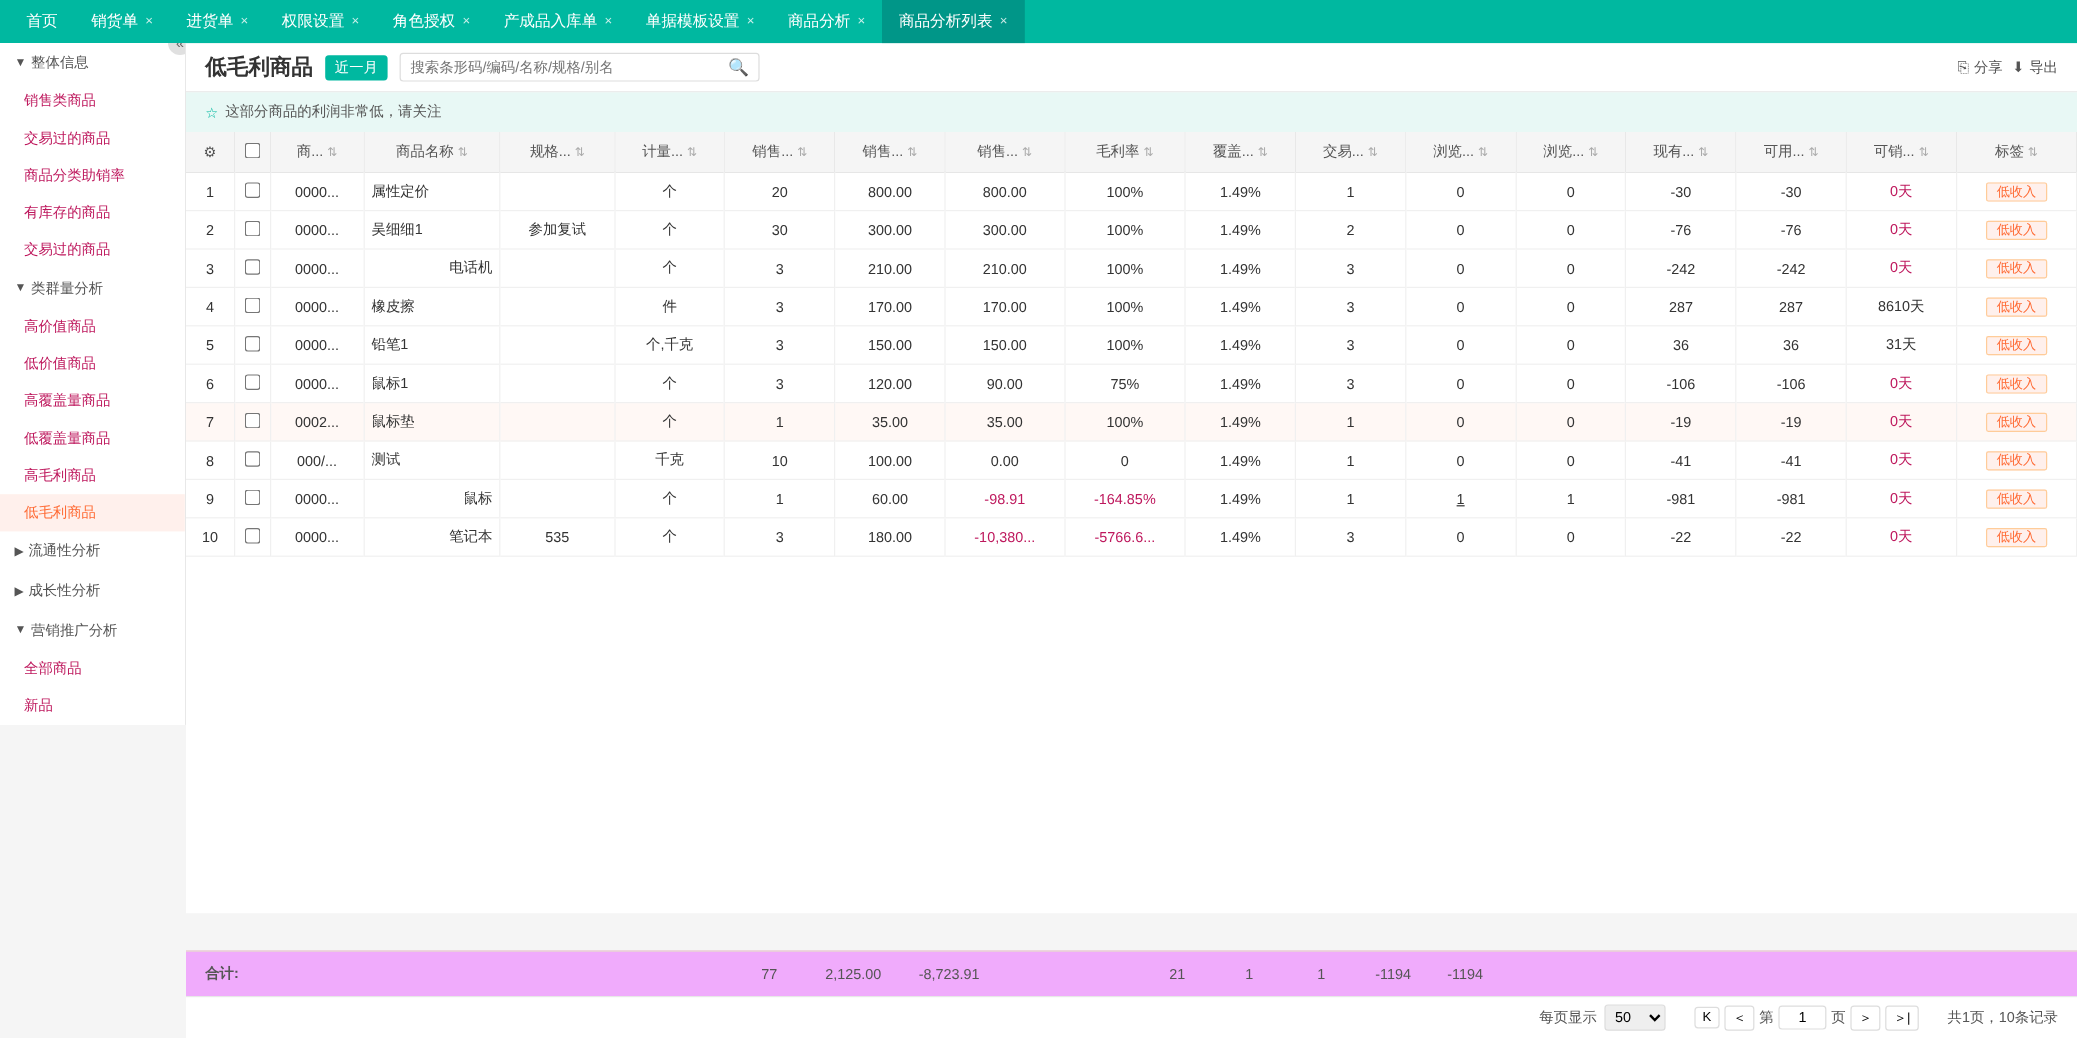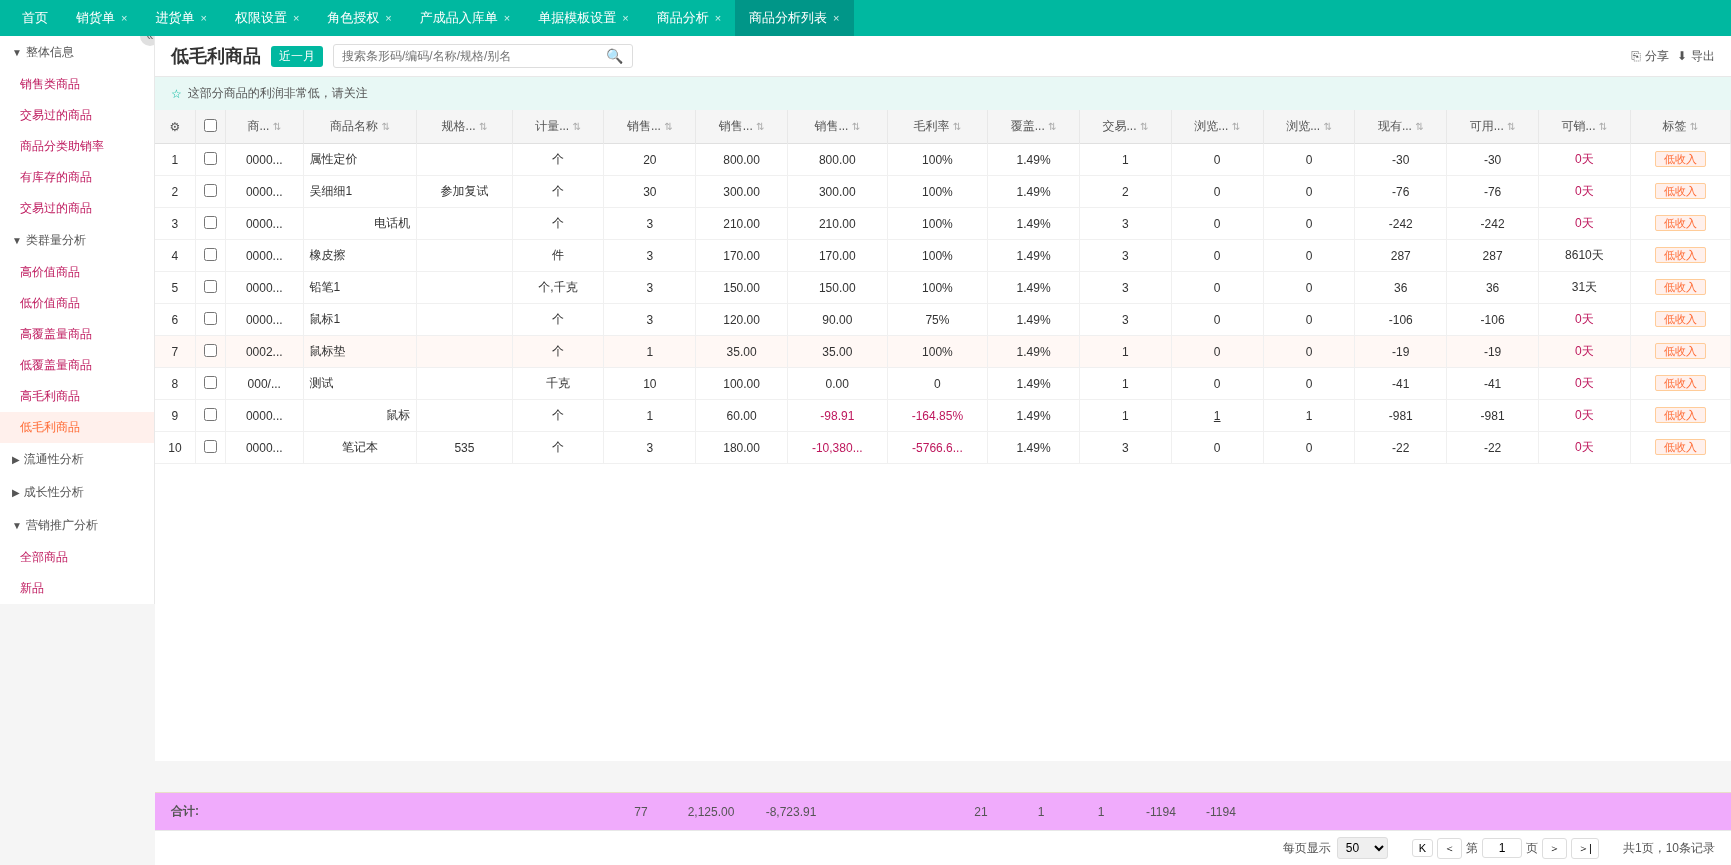--- a/index.html
+++ b/index.html
@@ -584,21 +584,21 @@
       <td>1</td>
       <td>-981</td>
       <td>-981</td>
       <td class="red-text">0天</td>
       <td><span class="orange-tag">低收入</span></td>
     </tr>
             <tr>
       <td>10</td>
       <td><input type="checkbox" style=""></td>
       <td>0000...</td>
-      <td style="text-align:center;margin-left:43px;">笔记本</td>
+      <td style="text-align:right;margin-left:43px;">笔记本</td>
       <td>535</td>
       <td>个</td>
       <td>3</td>
       <td>180.00</td>
       <td class="red-text">-10,380...</td>
       <td class="red-text">-5766.6...</td>
       <td>1.49%</td>
       <td>3</td>
       <td class="">0</td>
       <td>0</td>

